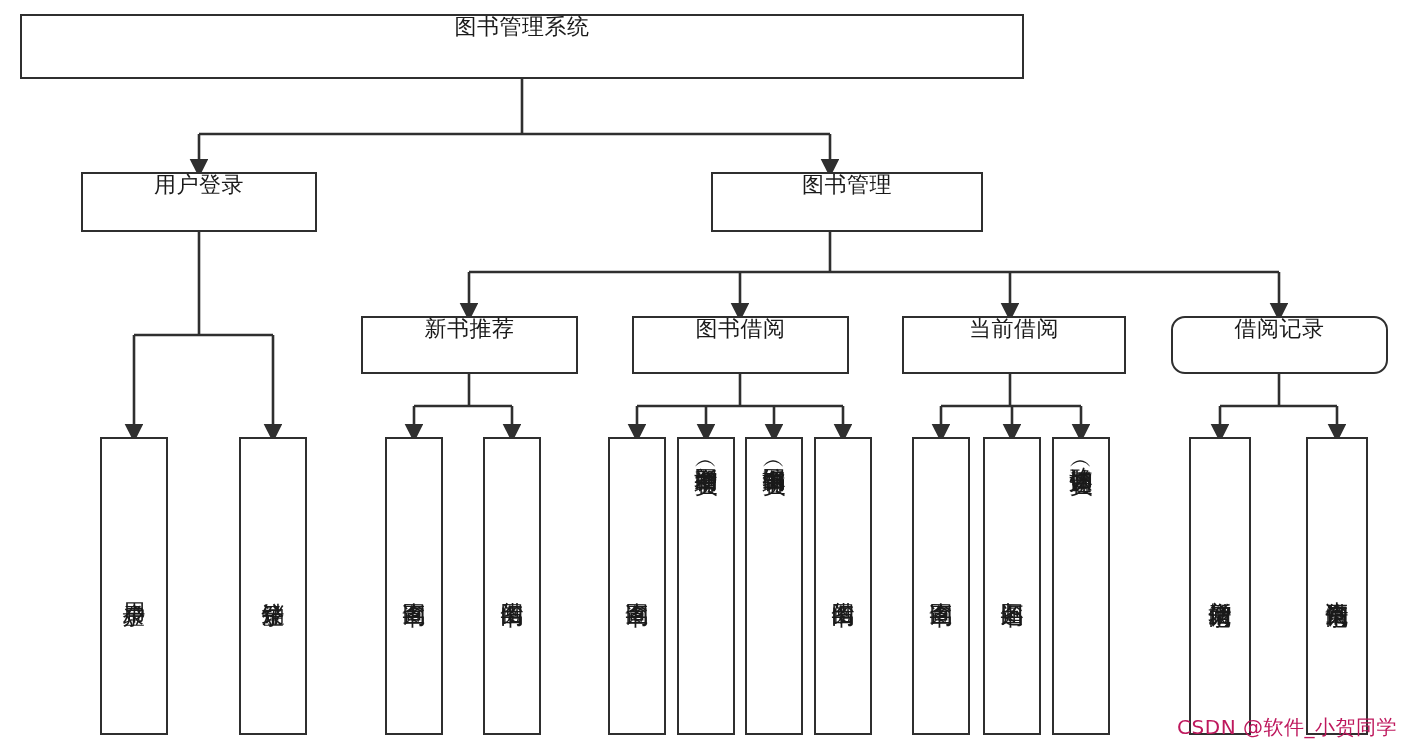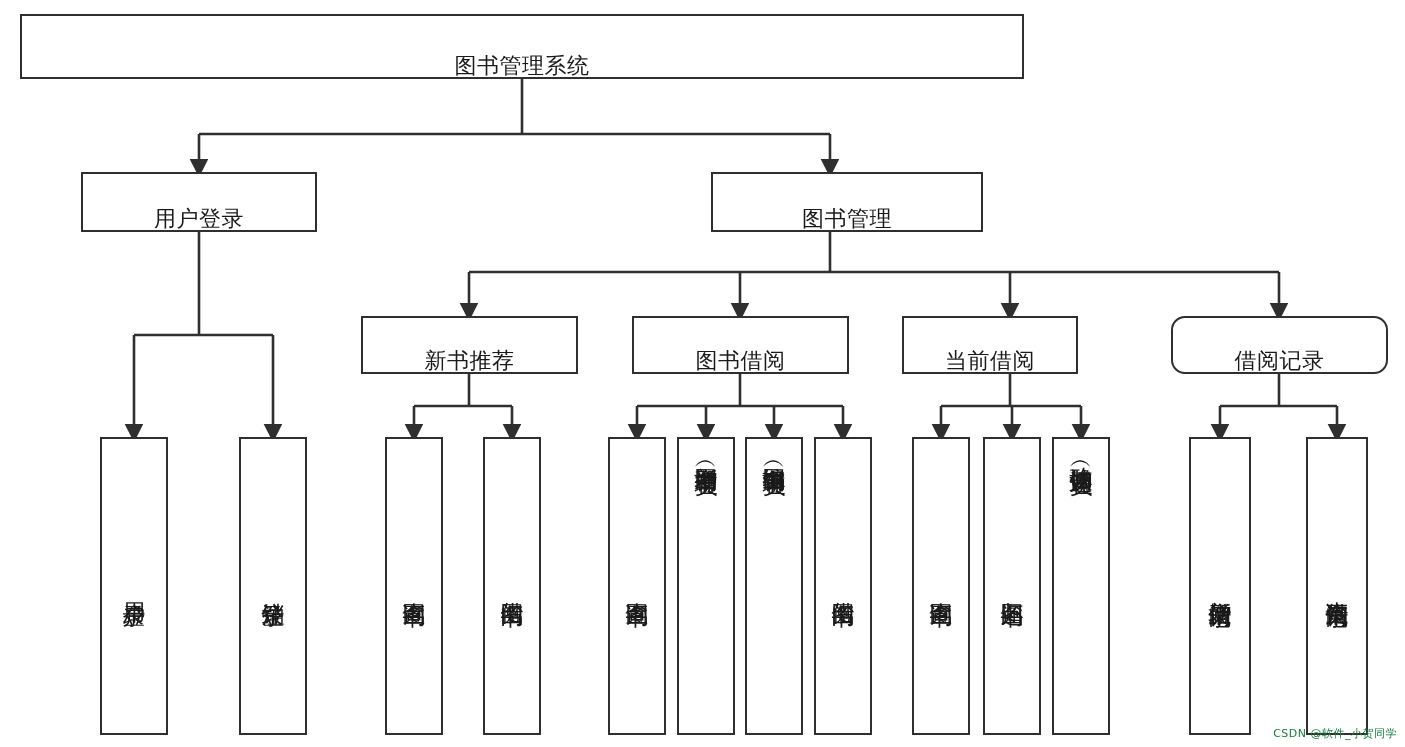--- a/index.html
+++ b/index.html
@@ -22,21 +22,21 @@
     width: 1405px;
     height: 747px;
     pointer-events: none;
   }
   .node {
     position: absolute;
     box-sizing: border-box;
     border: 2px solid #2f2f2f;
     background: #ffffff;
     display: flex;
-    align-items: flex-end;
+    align-items: flex-start;
     justify-content: center;
     color: #1a1a1a;
   }
   .node.horiz .lbl {
     writing-mode: horizontal-tb;
     font-size: 22px;
     letter-spacing: 0.5px;
     line-height: 1;
     white-space: nowrap;
   }
@@ -54,22 +54,22 @@
     white-space: nowrap;
   }
   .node.vert.centered {
     align-items: center;
     padding-top: 0;
   }
   .watermark {
     position: absolute;
     right: 8px;
     bottom: 6px;
-    font-size: 11px;
-    color: #15803d;
+    font-size: 20px;
+    color: #be185d;
     letter-spacing: 0.5px;
     white-space: nowrap;
     font-family: "DejaVu Sans", "Liberation Sans", sans-serif;
   }
 </style>
 </head>
 <body>
 
 <div id="canvas">
 
@@ -133,21 +133,21 @@
   <div class="node horiz" style="left:711px; top:172px; width:272px; height:60px;">
     <span class="lbl">图书管理</span>
   </div>
 
   <div class="node horiz" style="left:361px; top:316px; width:217px; height:58px;">
     <span class="lbl">新书推荐</span>
   </div>
   <div class="node horiz" style="left:632px; top:316px; width:217px; height:58px;">
     <span class="lbl">图书借阅</span>
   </div>
-  <div class="node horiz" style="left:902px; top:316px; width:176px; height:58px;">
+  <div class="node horiz" style="left:902px; top:316px; width:224px; height:58px;">
     <span class="lbl">当前借阅</span>
   </div>
   <div class="node horiz" style="left:1171px; top:316px; width:217px; height:58px;border-radius:14px;">
     <span class="lbl">借阅记录</span>
   </div>
 
   <div class="node vert centered" style="left:100px; top:437px; width:68px; height:298px;">
     <span class="lbl">用户登录</span>
   </div>
   <div class="node vert centered" style="left:239px; top:437px; width:68px; height:298px;">

